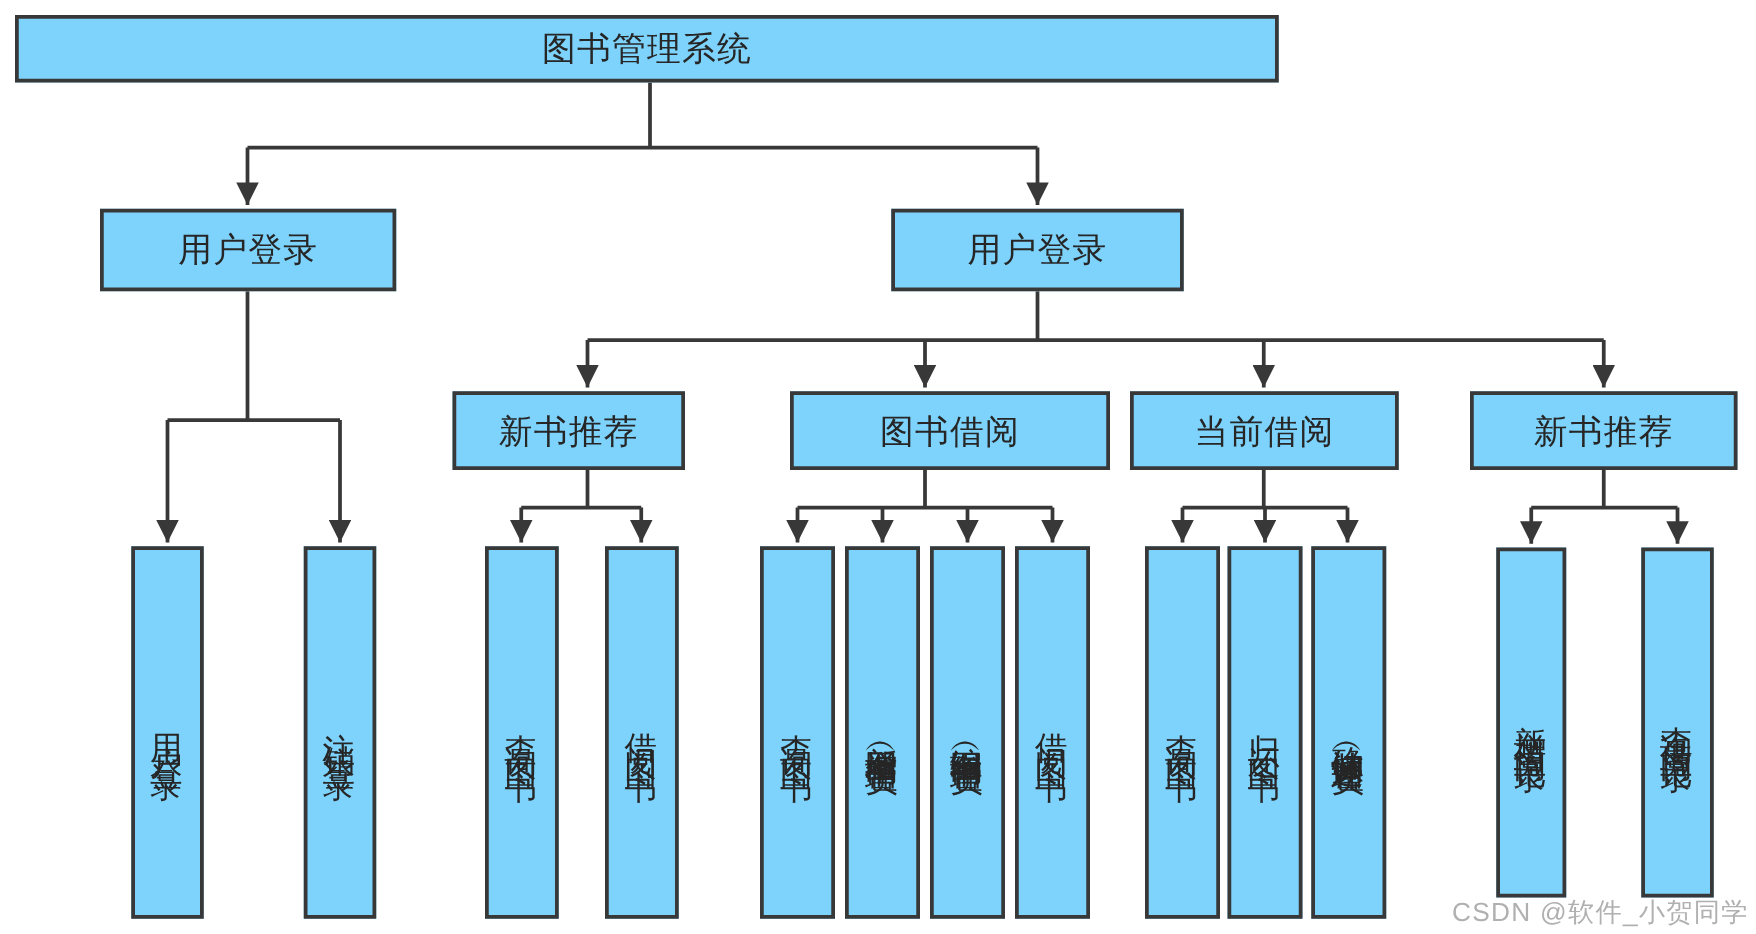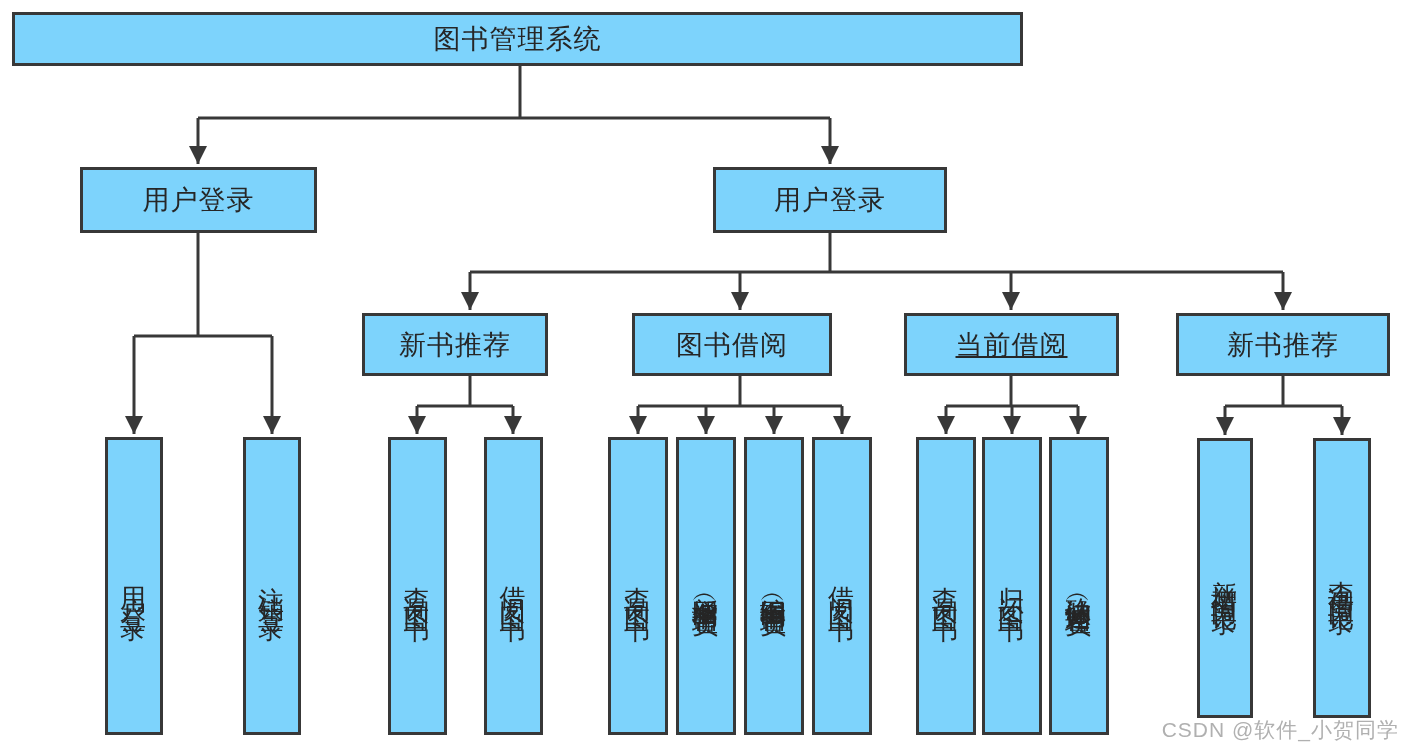--- a/index.html
+++ b/index.html
@@ -121,22 +121,22 @@
       <line x1="1342" y1="406" x2="1342" y2="435" marker-end="url(#arrow)"></line>
     </g>
   </svg>
 
   <div class="node" style="left:12px; top:12px; width:1011px; height:54px;">图书管理系统</div>
 
   <div class="node" style="left:80px; top:167px; width:237px; height:66px;">用户登录</div>
   <div class="node" style="left:713px; top:167px; width:234px; height:66px;">用户登录</div>
 
   <div class="node" style="left:362px; top:313px; width:186px; height:63px;">新书推荐</div>
-  <div class="node" style="left:632px; top:313px; width:200px; height:63px;">图书借阅</div>
-  <div class="node" style="left:904px; top:313px; width:215px; height:63px;text-decoration:underline;">当前借阅</div>
+  <div class="node" style="left:632px; top:313px; width:256px; height:63px;">图书借阅</div>
+  <div class="node" style="left:904px; top:313px; width:215px; height:63px;">当前借阅</div>
   <div class="node" style="left:1176px; top:313px; width:214px; height:63px;">新书推荐</div>
 
   <div class="node leaf" style="left:105px; top:437px; width:58px; height:298px;">用户登录</div>
   <div class="node leaf" style="left:243px; top:437px; width:58px; height:298px;">注销登录</div>
 
   <div class="node leaf" style="left:388px; top:437px; width:59px; height:298px;">查询图书</div>
   <div class="node leaf" style="left:484px; top:437px; width:59px; height:298px;">借阅图书</div>
 
   <div class="node leaf" style="left:608px; top:437px; width:60px; height:298px;">查询图书</div>
   <div class="node leaf dense" style="left:676px; top:437px; width:60px; height:298px;">新增图书（管理员）</div>

